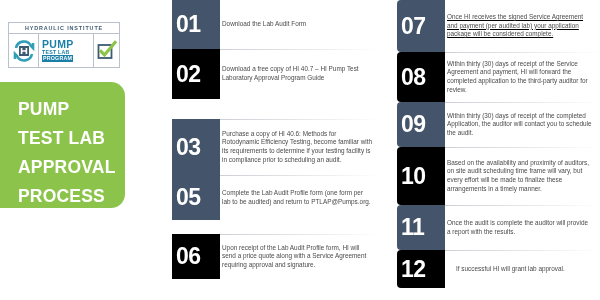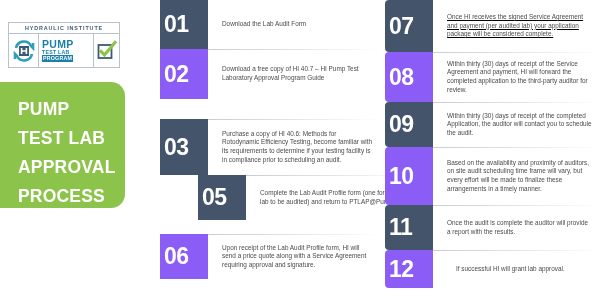--- a/index.html
+++ b/index.html
@@ -61,28 +61,28 @@
   }
 
   
   .col { position:absolute; top:0; height:300px; }
   #col-left  { left:160px; width:220px; }
   #col-right { left:385px; width:215px; }
 
   .step { position:relative; width:100%; background:#ffffff; }
 
   .numbox {
-    position:absolute; left:0; top:0; bottom:0;
+    position:absolute; left:12px; top:0; bottom:0;
     width:48px;
     display:flex; align-items:center; justify-content:flex-start;
     padding-left:4px;
   }
   #col-right .numbox { border-top-left-radius:4px; border-bottom-left-radius:4px; }
   .numbox.navy { background:#44546A; }
-  .numbox.teal { background:#8b5cf6; }
+  .numbox.teal { background:#000000; }
   .numbox span {
     color:#ffffff; font-weight:bold; font-size:23px;
     letter-spacing:-.5px; line-height:1;
   }
 
   
   .notch {
     position:absolute; left:48px; top:50%; transform:translateY(-50%);
     width:14px; height:26px;
     background:#ffffff;
@@ -162,21 +162,21 @@
       <div class="steptext">Download a free copy of HI 40.7 – HI Pump Test Laboratory Approval Program Guide</div>
     </div>
     <div class="step" style="height: 56px; margin-top: 20px;">
       <div class="divider"></div>
       <div class="numbox navy">
         <span>03</span>
       </div>
       <div class="notch"></div>
       <div class="steptext">Purchase a copy of HI 40.6: Methods for Rotodynamic Efficiency Testing, become familiar with its requirements to determine if your testing facility is in compliance prior to scheduling an audit.</div>
     </div>
-    <div class="step" style="height: 45px; margin-left: 38px;">
+    <div class="step" style="height: 45px;">
       <div class="divider"></div>
       <div class="numbox navy">
         <span>05</span>
       </div>
       <div class="notch"></div>
       <div class="steptext">Complete the Lab Audit Profile form (one form per lab to be audited) and return to PTLAP@Pumps.org.</div>
     </div>
     <div class="step" style="height: 45px; margin-top: 14px;">
       <div class="divider"></div>
       <div class="numbox teal">

